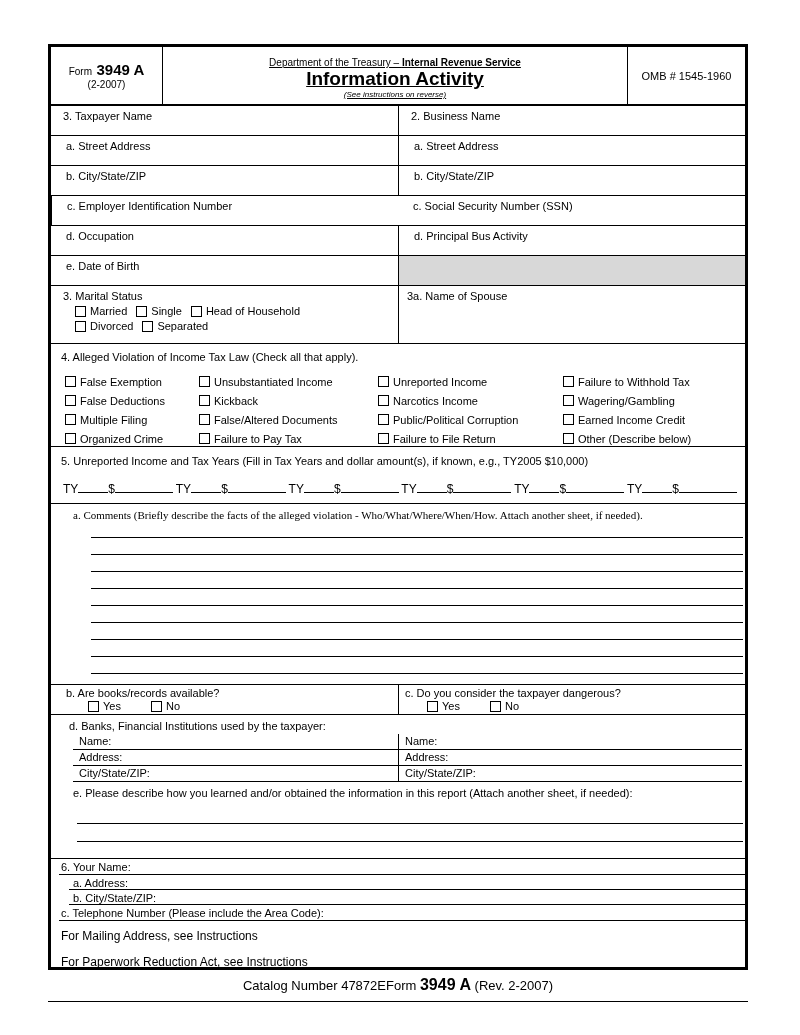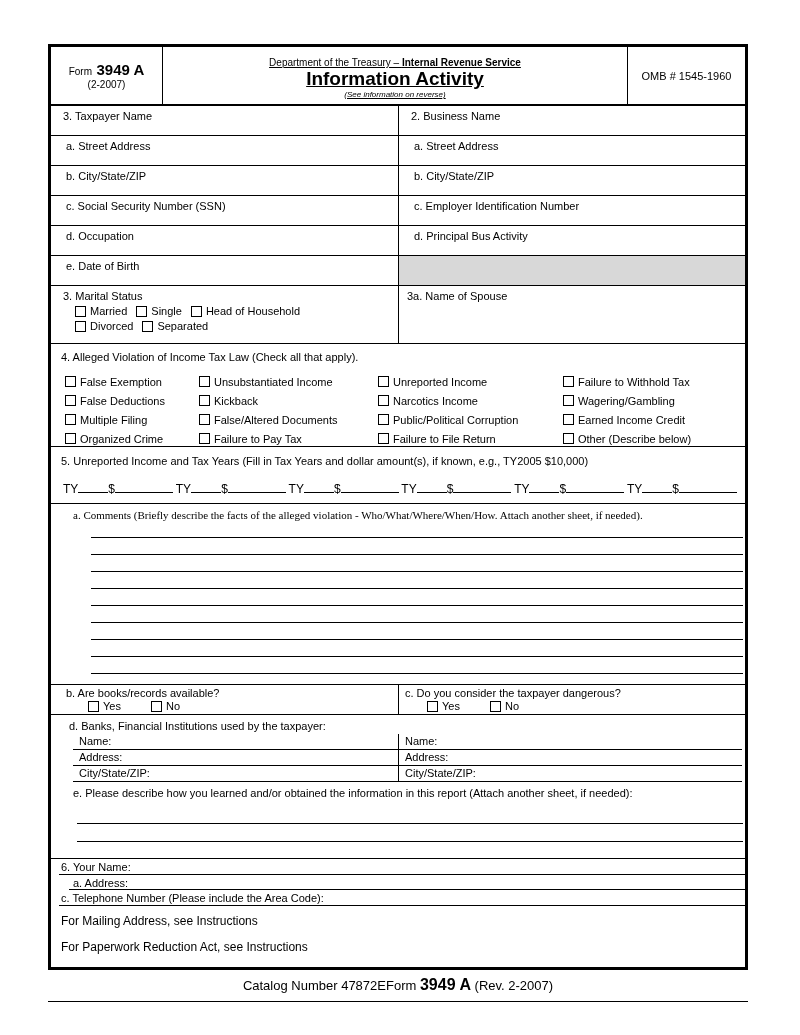--- a/index.html
+++ b/index.html
@@ -94,37 +94,37 @@
 <div class="form-box">
 
   <div class="hdr">
     <div class="hdr-left">
       <div><span class="fw">Form</span> <span class="fn">3949 A</span></div>
       <div class="rev">(2-2007)</div>
     </div>
     <div class="hdr-center">
       <div class="dept"><span>Department of the Treasury – </span><b>Internal Revenue Service</b></div>
       <div class="title">Information Activity</div>
-      <div class="sub">(See information on reverse)</div>
+      <div class="sub">(See instructions on reverse)</div>
     </div>
     <div class="hdr-right">OMB # 1545-1960</div>
   </div>
 
   <div class="grid2">
     <div class="cell"><span>3. Taxpayer Name</span></div>
     <div class="cell r"><span>2. Business Name</span></div>
 
     <div class="cell sub"><span>a. Street Address</span></div>
     <div class="cell r sub"><span>a. Street Address</span></div>
 
     <div class="cell sub"><span>b. City/State/ZIP</span></div>
     <div class="cell r sub"><span>b. City/State/ZIP</span></div>
 
+    <div class="cell r sub"><span>c. Employer Identification Number</span></div>
     <div class="cell sub"><span>c. Social Security Number (SSN)</span></div>
-    <div class="cell r sub"><span>c. Employer Identification Number</span></div>
 
     <div class="cell sub"><span>d. Occupation</span></div>
     <div class="cell r sub"><span>d. Principal Bus Activity</span></div>
 
     <div class="cell sub"><span>e. Date of Birth</span></div>
     <div class="cell r shaded"></div>
   </div>
 
   <div class="marital">
     <div class="mcell">
@@ -306,20 +306,23 @@
     <div class="rule"></div>
   </div>
 
   <div>
     <div class="row6">
         <div class="u"><span>6. Your Name:</span></div>
       </div>
     <div class="row6 subrow">
         <div class="u"><span>a. Address:</span></div>
       </div>
+    <div class="row6 subrow">
+        <div class="u"><span>b. City/State/ZIP:</span></div>
+      </div>
     <div class="row6">
         <div class="u"><span>c. Telephone Number (Please include the Area Code):</span></div>
       </div>
   </div>
 
   <div class="notes">
     <div class="n1">For Mailing Address, see Instructions</div>
     <div class="n2">For Paperwork Reduction Act, see Instructions</div>
   </div>
 

